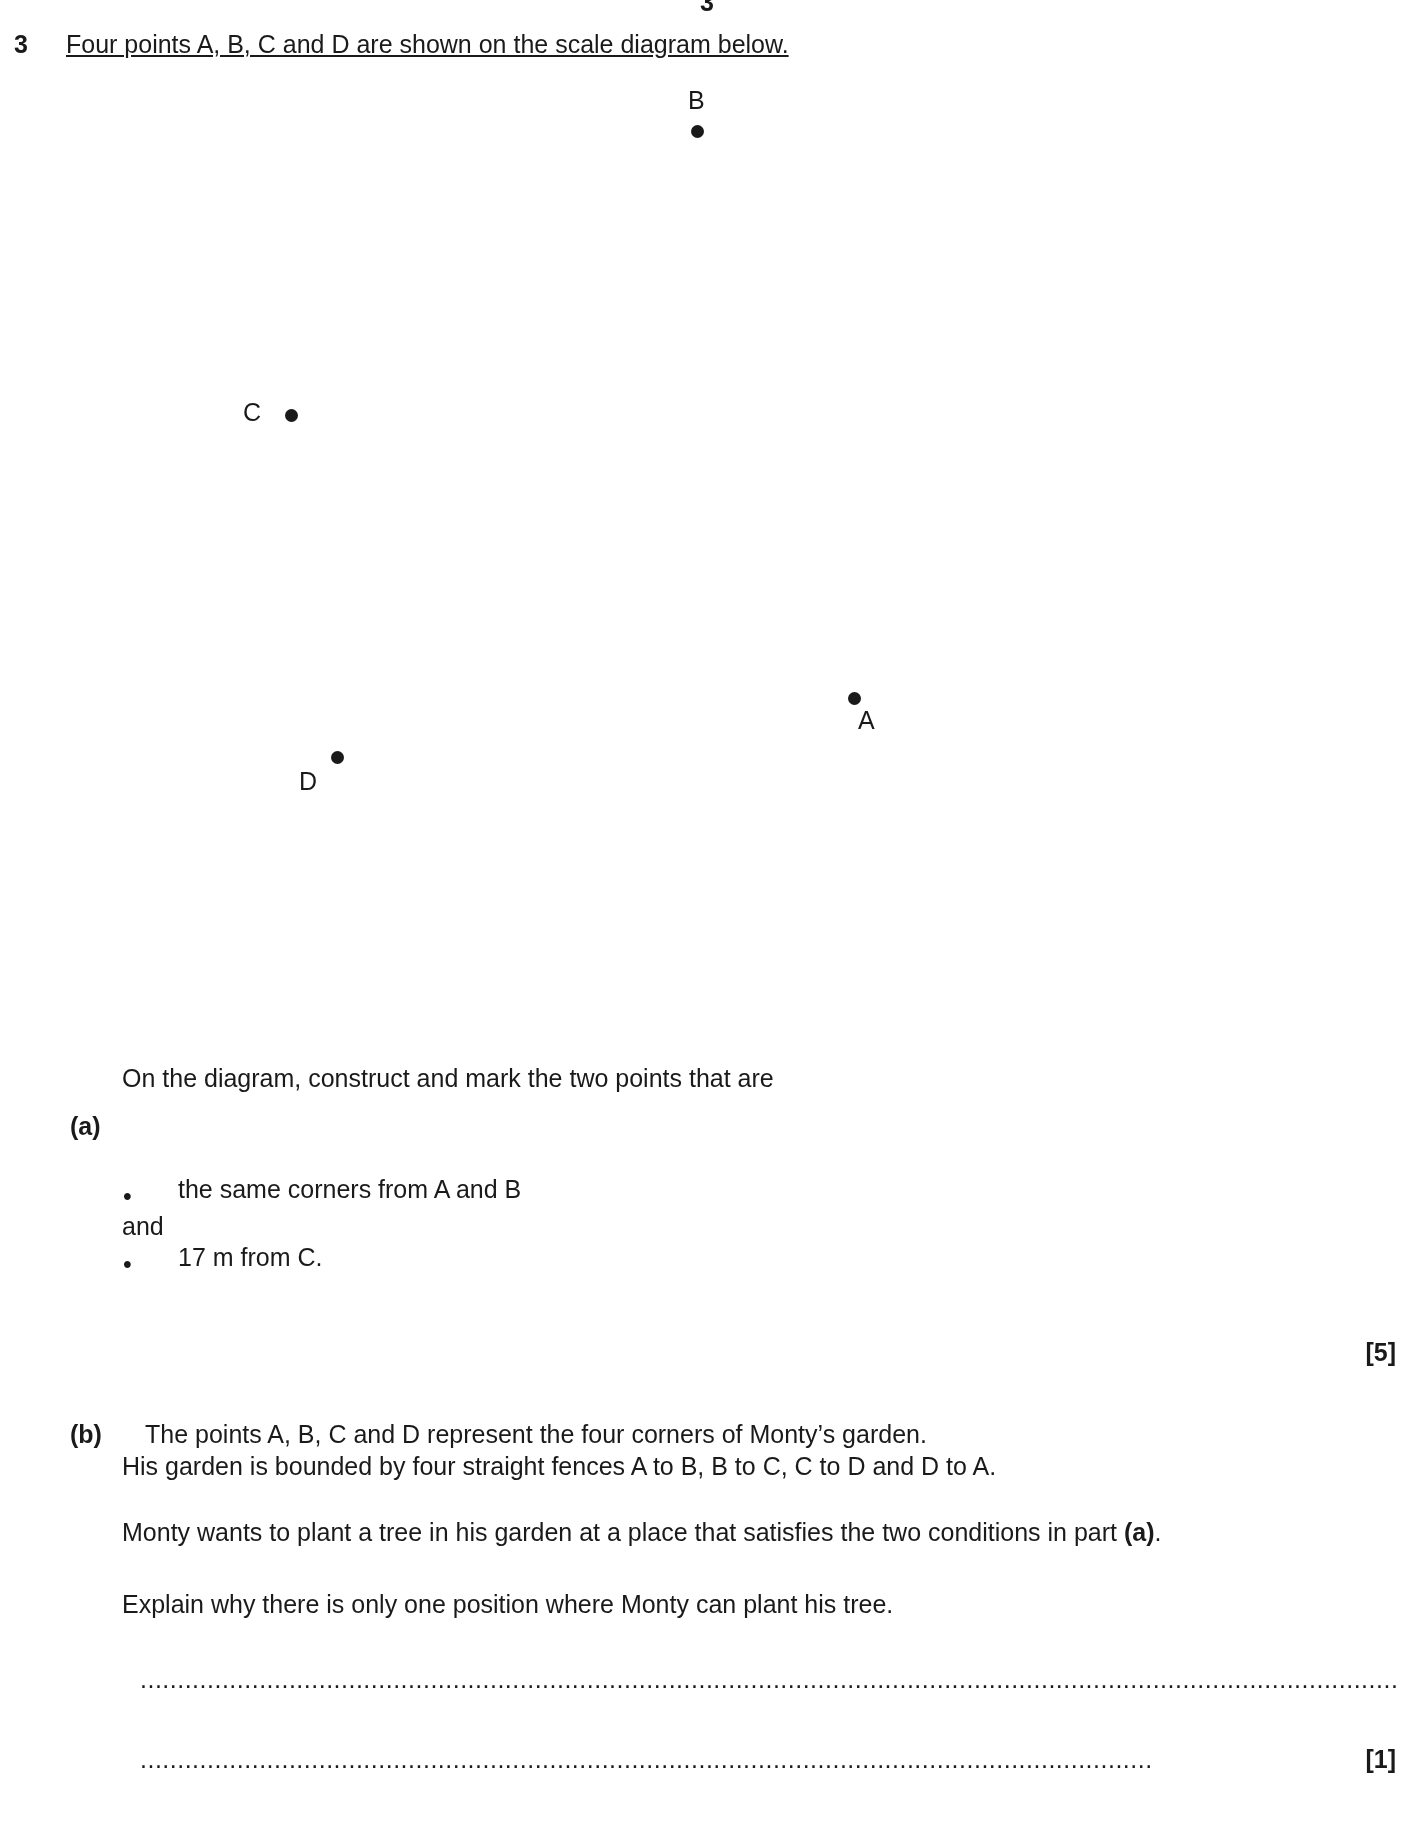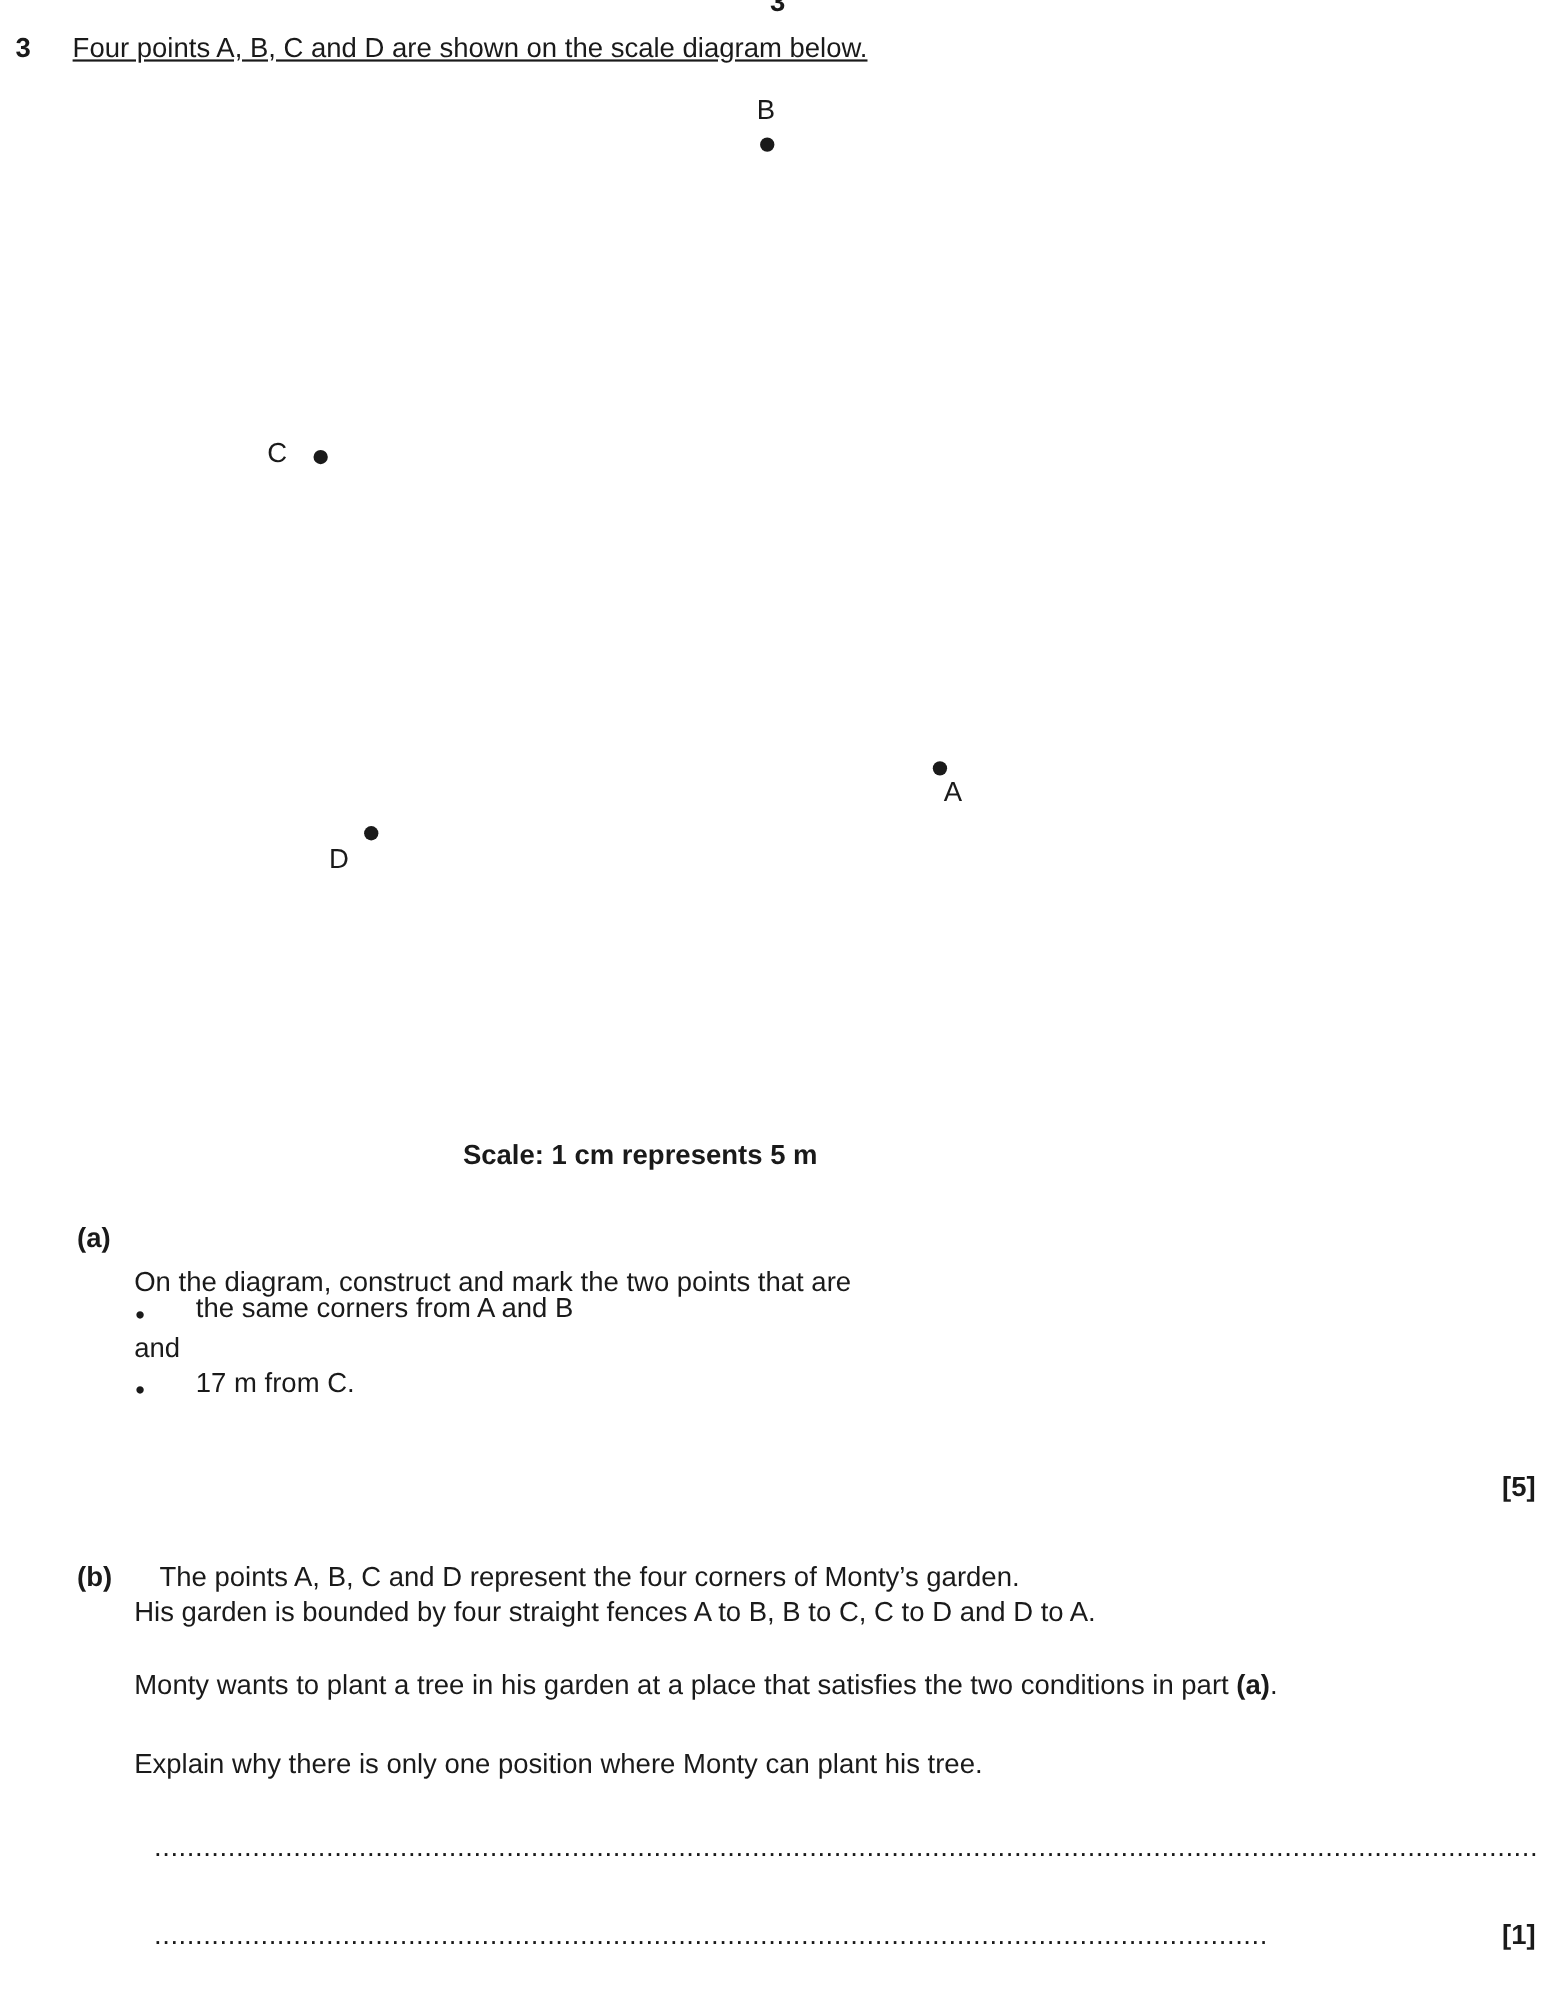--- a/index.html
+++ b/index.html
@@ -138,24 +138,23 @@
     <span class="pt-label" style="left:243px; top:325px;">C</span>
 
     <span class="pt-dot" style="left:848px; top:617px;"></span>
     <span class="pt-label" style="left:858px; top:633px;">A</span>
 
     <span class="pt-dot" style="left:331px; top:676px;"></span>
     <span class="pt-label" style="left:299px; top:694px;">D</span>
 
   </div>
 
-  <div class="scale-note">Scale: 1 cm represents 5 m</div>
 
   <div class="part-tag" style="left:70px; top:1112px;">(a)</div>
-  <div class="body-text" style="left:122px; top:1152px;">On the diagram, construct and mark the two points that are</div>
+  <div class="body-text" style="left:122px; top:1064px;">On the diagram, construct and mark the two points that are</div>
 
   <div class="bullet-dot" style="left:123px; top:1184px;">•</div>
   <div class="body-text" style="left:178px; top:1175px;">the same corners from A and B</div>
 
   <div class="body-text" style="left:122px; top:1212px;">and</div>
 
   <div class="bullet-dot" style="left:123px; top:1252px;">•</div>
   <div class="body-text" style="left:178px; top:1243px;">17 m from C.</div>
 
   <div class="marks" style="top:1338px;">[5]</div>

